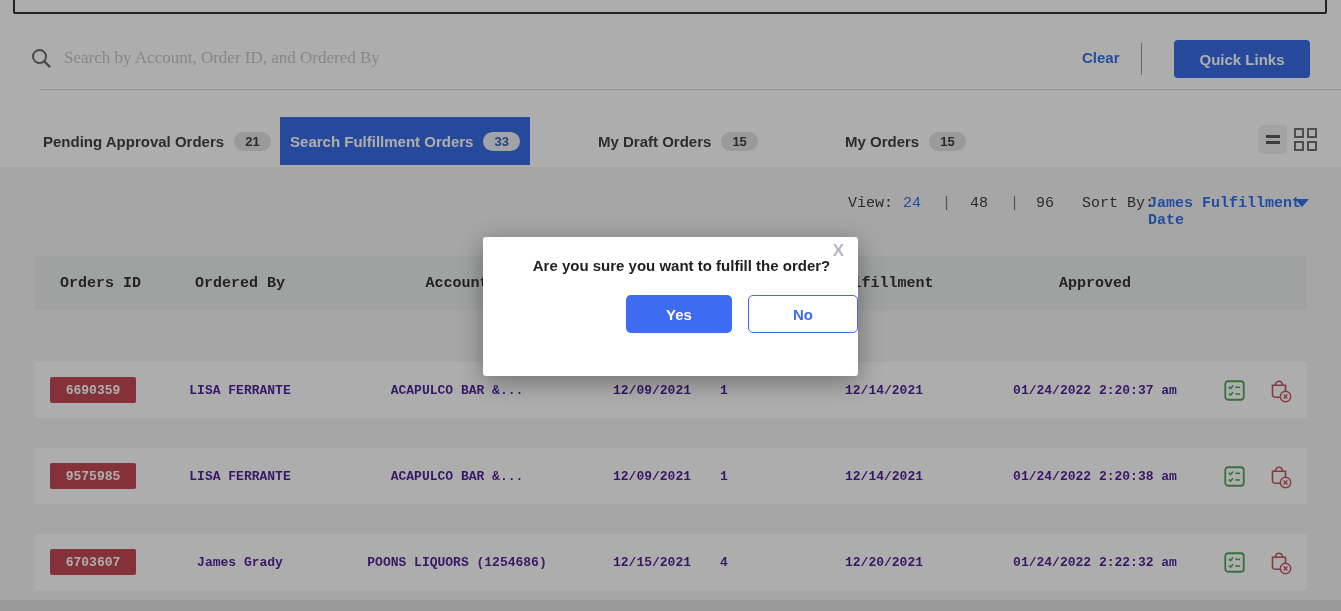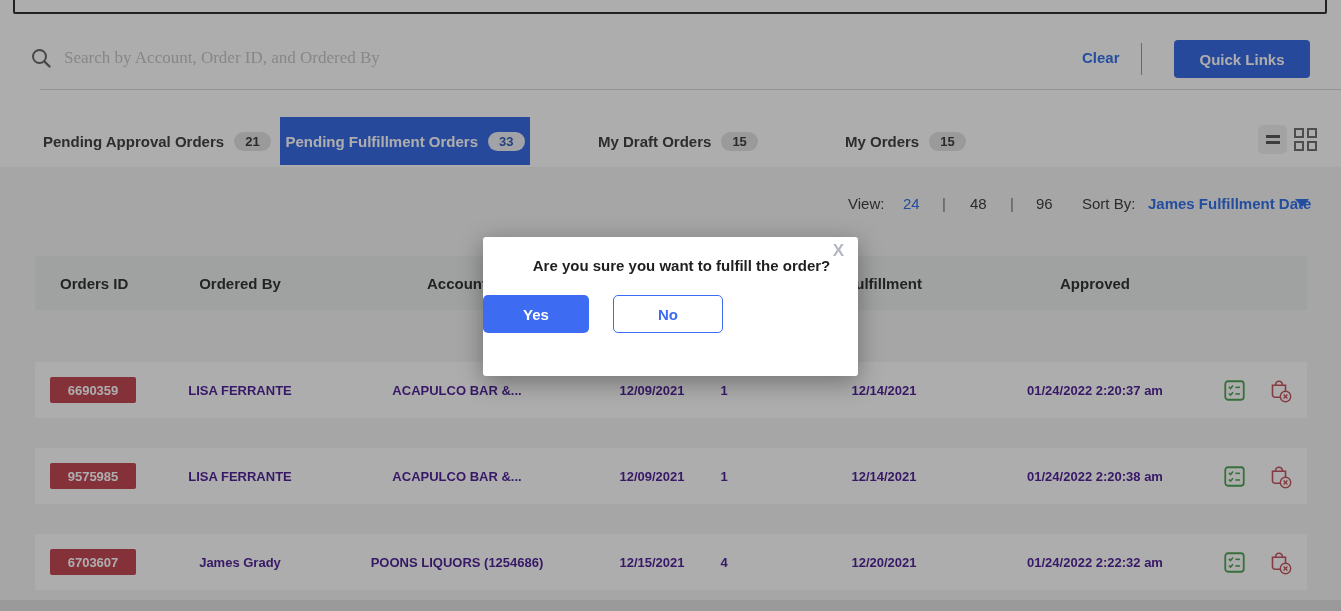--- a/index.html
+++ b/index.html
@@ -50,21 +50,21 @@
   }
   .view-toggle-list .bar { width: 14px; height: 3px; background: #555; }
   .view-toggle-grid {
     position: absolute; left: 1294px; top: 128px; width: 23px; height: 23px;
     display: grid; grid-template-columns: 10px 10px; grid-template-rows: 10px 10px;
     gap: 3px; cursor: pointer;
   }
   .view-toggle-grid .sq { border: 2px solid #6f6f6f; background: transparent; }
 
   
-  .content-area { position: absolute; left: 0; top: 167px; width: 1341px; height: 444px; background: #f4f5f5; }
+  .content-area { position: absolute; left: 0; top: 167px; width: 1341px; height: 444px; background: #f4f5f5; font-family: Liberation Mono, monospace; }
   .viewbar { position: absolute; left: 0; top: 28px; width: 1341px; height: 22px; font-size: 15px; color: #3a3a3a; }
   .viewbar span { position: absolute; top: 0; }
   .vb-label { left: 848px; }
   .vb-opt { cursor: pointer; color: #3a3a3a; }
   .vb-opt.selected { color: #2e6ee9; }
   .vb-24 { left: 903px; } .vb-sep1 { left: 942px; color:#777; } .vb-48 { left: 970px; }
   .vb-sep2 { left: 1010px; color:#777; } .vb-96 { left: 1036px; }
   .vb-sort-label { left: 1082px; text-align: center; }
   .vb-sort-value { left: 1148px; color: #2e6ee9; cursor: pointer; font-weight: 600; }
   .vb-caret { left: 1295px; top: 4px !important; width: 0; height: 0;
@@ -99,21 +99,21 @@
   .modal {
     position: absolute; left: 483px; top: 237px; width: 375px; height: 139px;
     background: #fff; border-radius: 3px; z-index: 60;
     box-shadow: 0 6px 24px rgba(0,0,0,0.35);
   }
   .modal-close {
     position: absolute; top: 4px; right: 14px; font-size: 17px; font-weight: 700;
     color: #b3b8c2; background: none; border: none; cursor: pointer; font-family: inherit;
   }
   .modal-title { margin-top: 20px; text-align: center; font-size: 15px; font-weight: 700; color: #1f1f1f; margin-left: 22px; }
-  .modal-actions { margin-top: 21px; display: flex; justify-content: flex-start; gap: 24px; }
+  .modal-actions { margin-top: 21px; display: flex; justify-content: flex-end; gap: 16px; }
   .btn-yes {
     width: 106px; height: 38px; background: #3d6bf2; color: #fff; border: none;
     border-radius: 5px; font-size: 15px; font-weight: 700; cursor: pointer; font-family: inherit;
   }
   .btn-no {
     width: 110px; height: 38px; background: #fff; color: #3d6bf2; border: 1px solid #3d6bf2;
     border-radius: 5px; font-size: 15px; font-weight: 700; cursor: pointer; font-family: inherit;
   }
 </style>
 </head>
@@ -135,21 +135,21 @@
   <button class="clear-link">Clear</button>
   <div class="search-divider"></div>
   <button class="quick-links-btn">Quick Links</button>
   <div class="search-underline"></div>
 
   <div class="tab" style="left:43px;">
     <span class="tab-label">Pending Approval Orders</span>
     <span class="tab-pill">21</span>
   </div>
   <div class="tab tab-active" style="left:280px; width:250px;">
-    <span class="tab-label">Pending Fulfillment Orders</span>
+    <span class="tab-label">Search Fulfillment Orders</span>
     <span class="tab-pill">33</span>
   </div>
   <div class="tab" style="left:598px;">
     <span class="tab-label">My Draft Orders</span>
     <span class="tab-pill">15</span>
   </div>
   <div class="tab" style="left:845px;">
     <span class="tab-label">My Orders</span>
     <span class="tab-pill">15</span>
   </div>

